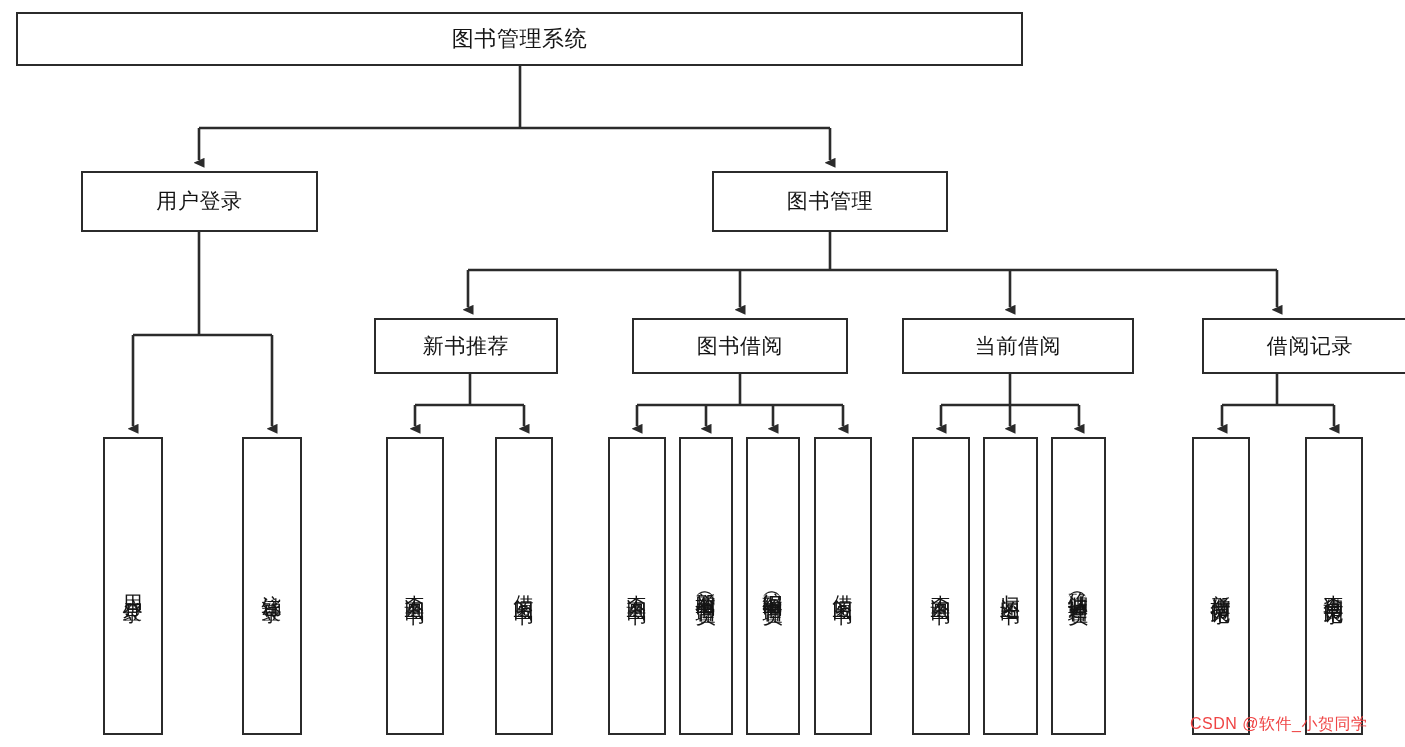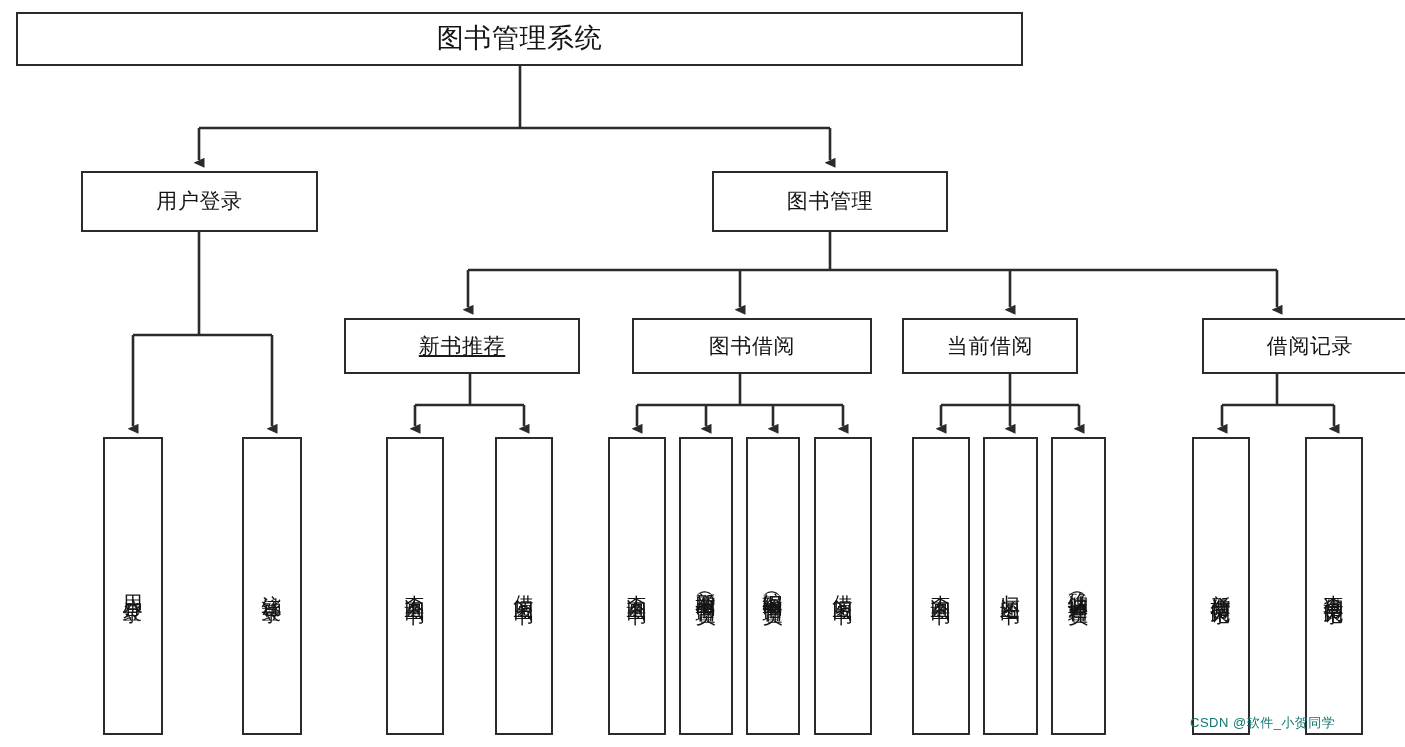--- a/index.html
+++ b/index.html
@@ -51,27 +51,27 @@
     font-size: 20px;
     letter-spacing: 3.5px;
     line-height: 1;
     white-space: normal;
     max-height: 292px;
   }
   .node.leaf.tall .node-label {
     letter-spacing: 2.2px;
     max-height: 292px;
   }
-  .node.root .node-label { font-size: 27px; }
+  .node.root .node-label { font-size: 22px; }
   .watermark {
     position: absolute;
     left: 1190px;
     top: 714px;
-    font-size: 13px;
-    color: #0f766e;
+    font-size: 16px;
+    color: #ef4444;
     letter-spacing: 0.5px;
     white-space: nowrap;
     z-index: 5;
     font-family: "Liberation Sans", "DejaVu Sans", sans-serif;
   }
 </style>
 </head>
 <body>
 
 <div id="diagram-root">
@@ -130,27 +130,27 @@
     <span class="node-label">图书管理系统</span>
   </div>
 
   <div class="node" style="left:81px; top:171px; width:237px; height:61px;">
     <span class="node-label">用户登录</span>
   </div>
   <div class="node" style="left:712px; top:171px; width:236px; height:61px;font-family:Liberation Serif, serif;">
     <span class="node-label">图书管理</span>
   </div>
 
-  <div class="node" style="left:344px; top:318px; width:236px; height:56px;text-decoration:underline;">
+  <div class="node" style="left:374px; top:318px; width:184px; height:56px;">
     <span class="node-label">新书推荐</span>
   </div>
-  <div class="node" style="left:632px; top:318px; width:240px; height:56px;">
+  <div class="node" style="left:632px; top:318px; width:216px; height:56px;">
     <span class="node-label">图书借阅</span>
   </div>
-  <div class="node" style="left:902px; top:318px; width:176px; height:56px;">
+  <div class="node" style="left:902px; top:318px; width:232px; height:56px;">
     <span class="node-label">当前借阅</span>
   </div>
   <div class="node" style="left:1170px; top:318px; width:216px; height:56px;margin-left:32px;">
     <span class="node-label">借阅记录</span>
   </div>
 
   <div class="node leaf" style="left:103px; top:437px; width:60px; height:298px;">
     <span class="node-label">用户登录</span>
   </div>
   <div class="node leaf" style="left:242px; top:437px; width:60px; height:298px;">

